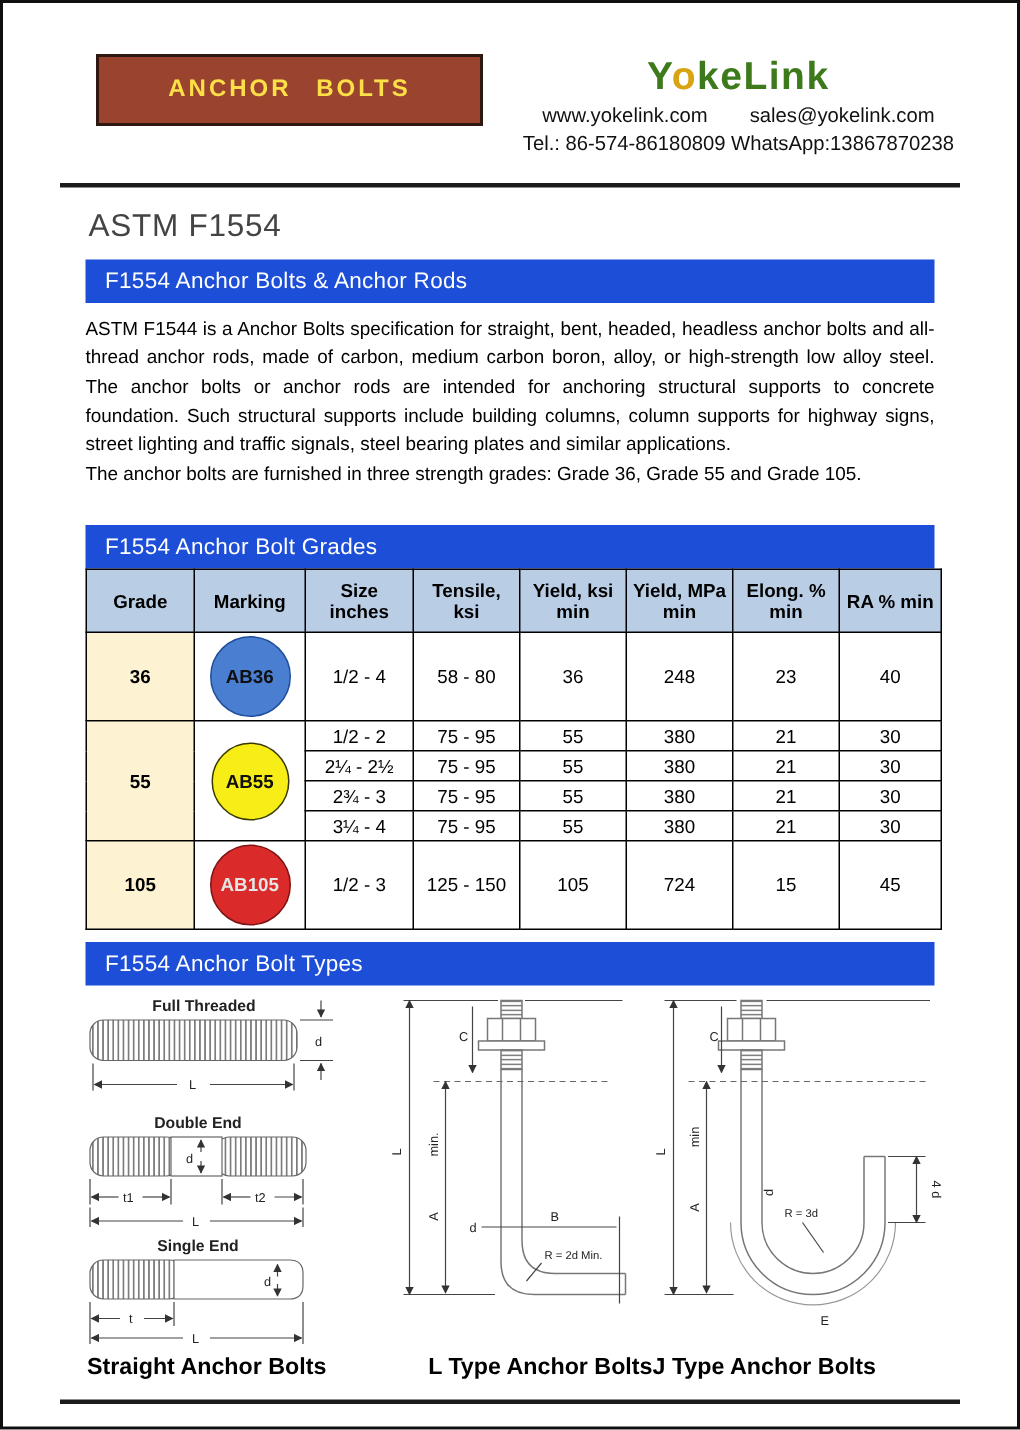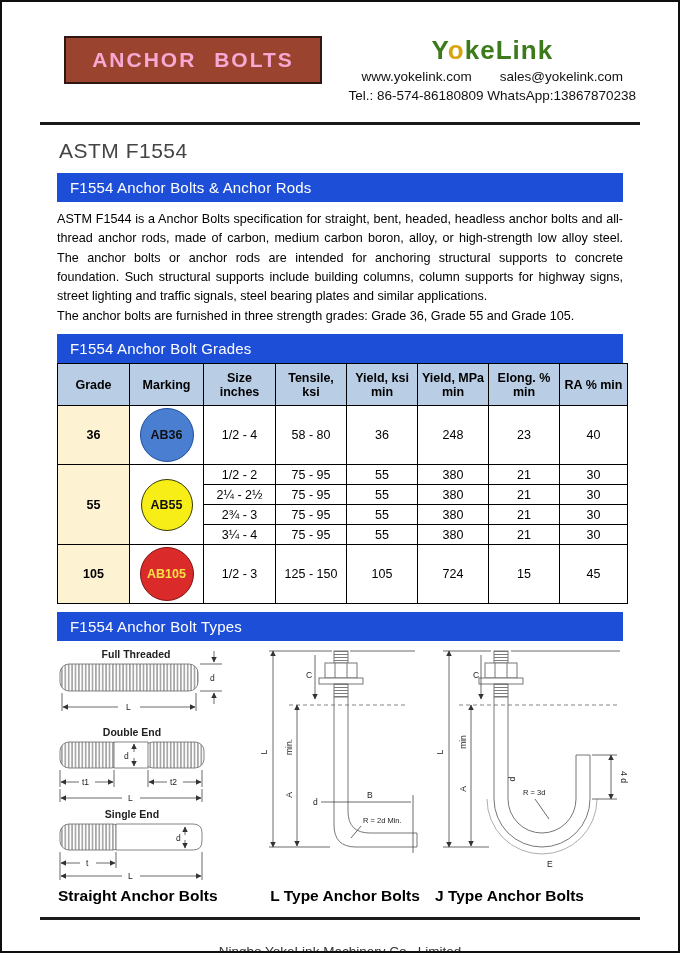--- a/index.html
+++ b/index.html
@@ -9,62 +9,62 @@
     border:2px solid #0f0f0f; overflow:hidden; position:relative;
     font-family:"Liberation Sans", sans-serif; color:#000;
   }
   
   .header { display:flex; align-items:flex-start; padding:34px 40px 0 40px; }
   .title-box {
     margin-left:22px; width:258px; height:48px; background:#9a4430;
     border:2px solid #2f1812; display:flex; align-items:center; justify-content:center;
   }
   .title-box span {
-    color:#f9a8d4; font-size:21px; font-weight:bold; letter-spacing:2px; word-spacing:10px;
+    color:#fde047; font-size:16px; font-weight:bold; letter-spacing:2px; word-spacing:10px;
   }
   .head-right { margin-left:auto; text-align:center; padding-right:2px; }
   .logo { font-size:26px; font-weight:bold; color:#3c7a1b; line-height:1.1; letter-spacing:1px; }
   .logo .lg-o { color:#d9a411; }
   .contact { font-size:13.5px; color:#111; margin-top:2px; line-height:1.45; }
   .contact .gap { display:inline-block; width:28px; }
   .rule { height:3px; background:#1b1b1b; margin:16px 38px 0 38px; }
   
   .astm { font-size:21px; color:#444; margin:14px 0 10px 57px; letter-spacing:0.5px; }
   .banner {
     margin:0 55px; background:#1d4ed8; color:#fff; font-size:15px;
     padding:6px 13px; letter-spacing:0.2px;
   }
-  .intro { margin:8px 55px 8px 55px; font-size:12.6px; line-height:1.54; text-align:justify; }
+  .intro { margin:8px 55px 24px 55px; font-size:12.6px; line-height:1.54; text-align:justify; }
   .intro .p2 { text-align:left; }
   
   table.grades { border-collapse:collapse; margin:0 0 0 55px; width:570px; table-layout:fixed; }
   table.grades th, table.grades td {
     border:1px solid #000; text-align:center; vertical-align:middle; font-size:12.5px;
   }
   table.grades th { background:#b9cde5; font-weight:bold; white-space:pre-line; height:42px; padding:2px; }
   tr.tall td { height:58px; }
   tr.slim td { height:20px; }
   td.c-grade { background:#fdf3d2; font-weight:bold; }
   .mark-circle {
     margin:2px auto; border-radius:50%; display:flex; align-items:center; justify-content:center;
     font-size:12.5px; font-weight:bold; color:#101010;
   }
   .mc-blue  { width:54px; height:54px; background:#4a7ed1; border:1px solid #1f4e9c; }
   .mc-yellow{ width:52px; height:52px; background:#f7ee17; border:1px solid #3a3a00; }
-  .mc-red   { width:54px; height:54px; background:#da2a2a; border:1px solid #7e1414; color:#fde047; }
+  .mc-red   { width:54px; height:54px; background:#da2a2a; border:1px solid #7e1414; color:#e5e5e5; }
   
   .types-row { display:flex; margin:6px 0 0 48px; }
   .types-row svg text { font-family:"Liberation Sans", sans-serif; fill:#222; }
   .dtitle { font-weight:bold; font-size:10.5px; }
   .dim { font-size:8.5px; fill:#333; }
   .note { font-size:7.5px; fill:#333; }
   .captions { display:flex; margin:2px 16px 0 48px; align-items:baseline; }
   .cap { font-weight:bold; font-size:15.5px; }
   .cap-straight { width:205px; padding-left:8px; }
-  .cap-l { width:180px; text-align:center; }
+  .cap-l { width:180px; text-align:right; }
   .cap-j { width:210px; text-align:left; }
   .rule2 { margin-top:12px; }
   .footer { text-align:center; font-size:13.5px; color:#333; margin-top:24px; }
 </style>
 </head>
 <body>
 
 <div class="page">
 
   <div class="header">

